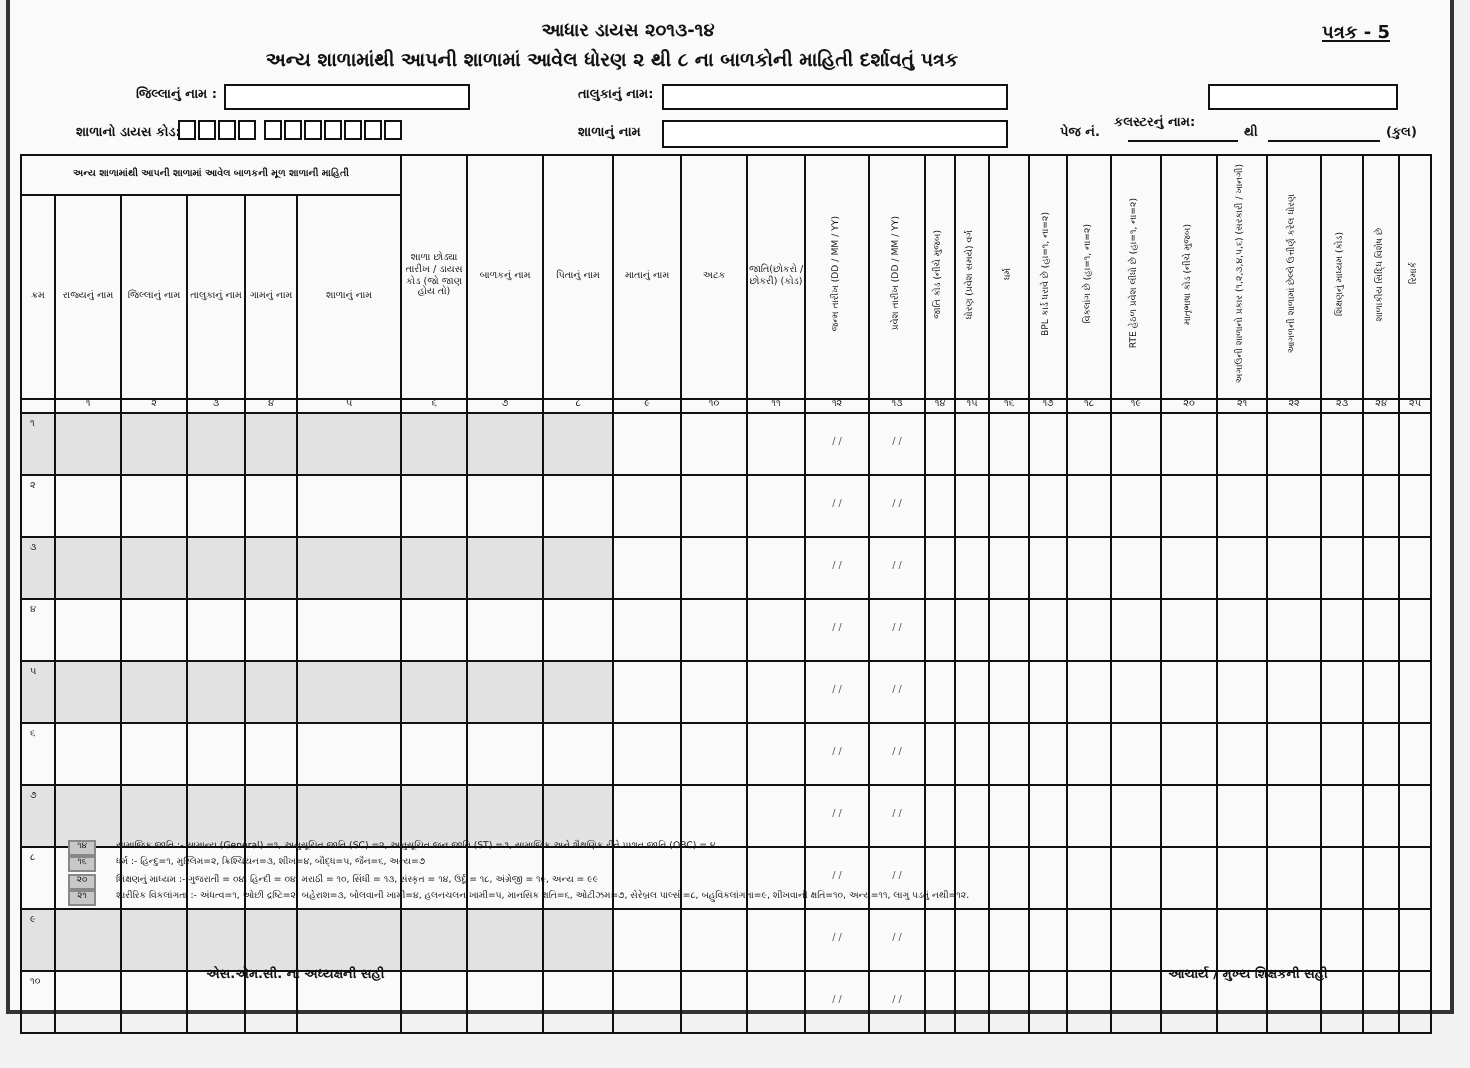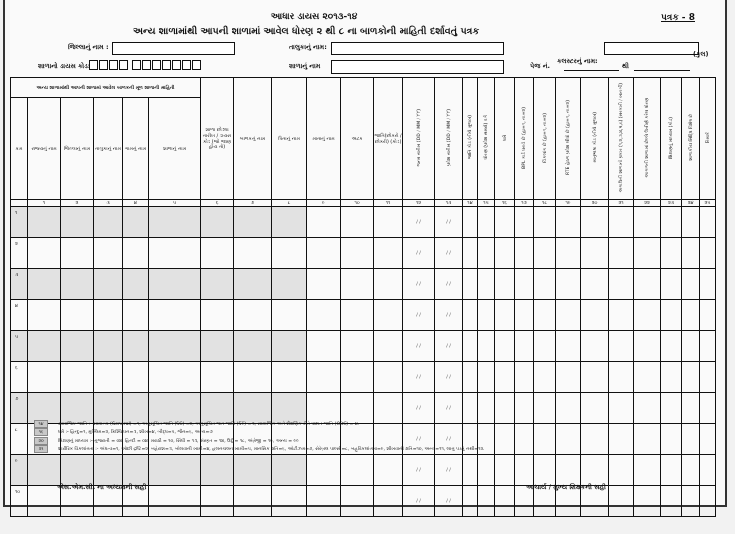--- a/index.html
+++ b/index.html
@@ -17,30 +17,30 @@
   table.grid td{border:1px solid #111;padding:0;font-size:4.8px;text-align:center;vertical-align:middle;overflow:hidden;line-height:1.25;}
   .vt{writing-mode:vertical-rl;transform:rotate(180deg);white-space:nowrap;display:inline-block;font-size:4.6px;}
   .hdrtop{font-size:5.5px;font-weight:bold;}
   .numrow td{height:6px;font-size:4.6px;}
   .datarow td{height:27px;}
   .shade{background:#e2e2e2;}
   .rownum{font-size:5px;vertical-align:top !important;text-align:left !important;padding-left:4px !important;padding-top:3px !important;}
   .datecell{font-size:6px;color:#555;}
   .notes{left:34px;top:420px;width:690px;font-size:4.6px;line-height:8.3px;}
   .note-tag{display:inline-block;width:12px;background:#c8c8c8;border:1px solid #888;font-size:4.4px;text-align:center;margin-right:10px;line-height:6px;}
-  .sig{font-size:6.5px;font-weight:bold;}
+  .sig{font-size:6.5px;font-weight:bold;margin-left:46px;}
 </style>
 </head>
 <body>
 
 <div class="page"></div>
 
 <div class="abs title1">આધાર ડાયસ ૨૦૧૩-૧૪</div>
 <div class="abs title2">અન્ય શાળામાંથી આપની શાળામાં આવેલ ધોરણ ૨ થી ૮ ના બાળકોની માહિતી દર્શાવતું પત્રક</div>
-<div class="abs form-no">પત્રક - 8</div>
+<div class="abs form-no">પત્રક - 5</div>
 
 <div class="abs lbl" style="left:52px;top:43px;margin-left:16px;">જિલ્લાનું નામ :</div>
 <div class="abs box" style="left:112px;top:42px;width:123px;height:13px;"></div>
 
 <div class="abs lbl" style="left:289px;top:43px;">તાલુકાનું નામ:</div>
 <div class="abs box" style="left:331px;top:42px;width:173px;height:13px;"></div>
 
 <div class="abs lbl" style="left:557px;top:43px;margin-top:14px;">કલસ્ટરનું નામ:</div>
 <div class="abs box" style="left:604px;top:42px;width:95px;height:13px;"></div>
 
@@ -49,21 +49,21 @@
   <span class="codebox"></span><span class="codebox"></span><span class="codebox"></span><span class="codebox" style="margin-right:4px"></span><span class="codebox"></span><span class="codebox"></span><span class="codebox"></span><span class="codebox"></span><span class="codebox"></span><span class="codebox"></span><span class="codebox"></span>
 </div>
 
 <div class="abs lbl" style="left:289px;top:62px;">શાળાનું નામ</div>
 <div class="abs box" style="left:331px;top:60px;width:173px;height:14px;"></div>
 
 <div class="abs lbl" style="left:530px;top:62px;">પેજ નં.</div>
 <div class="abs uline" style="left:564px;top:62px;width:55px;height:8px;"></div>
 <div class="abs lbl" style="left:622px;top:62px;">થી</div>
 <div class="abs uline" style="left:634px;top:62px;width:56px;height:8px;"></div>
-<div class="abs lbl" style="left:693px;top:50px;">(કુલ)</div>
+<div class="abs lbl" style="left:693px;top:62px;">(કુલ)</div>
 
 <table class="grid">
   <colgroup>
     <col style="width:17px">
       <col style="width:33px">
       <col style="width:33px">
       <col style="width:29px">
       <col style="width:26px">
       <col style="width:52px">
       <col style="width:33px">
@@ -433,13 +433,13 @@
 </table>
 
 <div class="abs notes">
   <div><span class="note-tag">૧૪</span><span>સામાજિક જાતિ :- સામાન્ય (General) =૧, અનુસૂચિત જાતિ (SC) =૨, અનુસૂચિત જન જાતિ (ST) =૩, સામાજિક અને શૈક્ષણિક રીતે પછાત જાતિ (OBC) = ૪.</span></div>
   <div><span class="note-tag">૧૬</span><span>ધર્મ :- હિન્દુ=૧, મુસ્લિમ=૨, ક્રિશ્ચિયન=૩, શીખ=૪, બૌદ્ધ=૫, જૈન=૬, અન્ય=૭</span></div>
   <div><span class="note-tag">૨૦</span><span>શિક્ષણનું માધ્યમ :- ગુજરાતી = ૦૪, હિન્દી = ૦૪, મરાઠી = ૧૦, સિંધી = ૧૩, સંસ્કૃત = ૧૪, ઉર્દૂ = ૧૮, અંગ્રેજી = ૧૯, અન્ય = ૯૯</span></div>
   <div><span class="note-tag">૨૧</span><span>શારીરિક વિકલાંગતા :- અંધત્વ=૧, ઓછી દ્રષ્ટિ=૨, બહેરાશ=૩, બોલવાની ખામી=૪, હલનચલન ખામી=૫, માનસિક ક્ષતિ=૬, ઓટીઝમ=૭, સેરેબ્રલ પાલ્સી=૮, બહુવિકલાંગતા=૯, શીખવાની ક્ષતિ=૧૦, અન્ય=૧૧, લાગુ પડતું નથી=૧૨.</span></div>
 </div>
 
 <div class="abs sig" style="left:57px;top:483px;">એસ.એમ.સી. ના અધ્યક્ષની સહી</div>
-<div class="abs sig" style="left:526px;top:483px;text-align:right;">આચાર્ય / મુખ્ય શિક્ષકની સહી</div>
+<div class="abs sig" style="left:538px;top:483px;text-align:right;">આચાર્ય / મુખ્ય શિક્ષકની સહી</div>
 
 </body></html>

